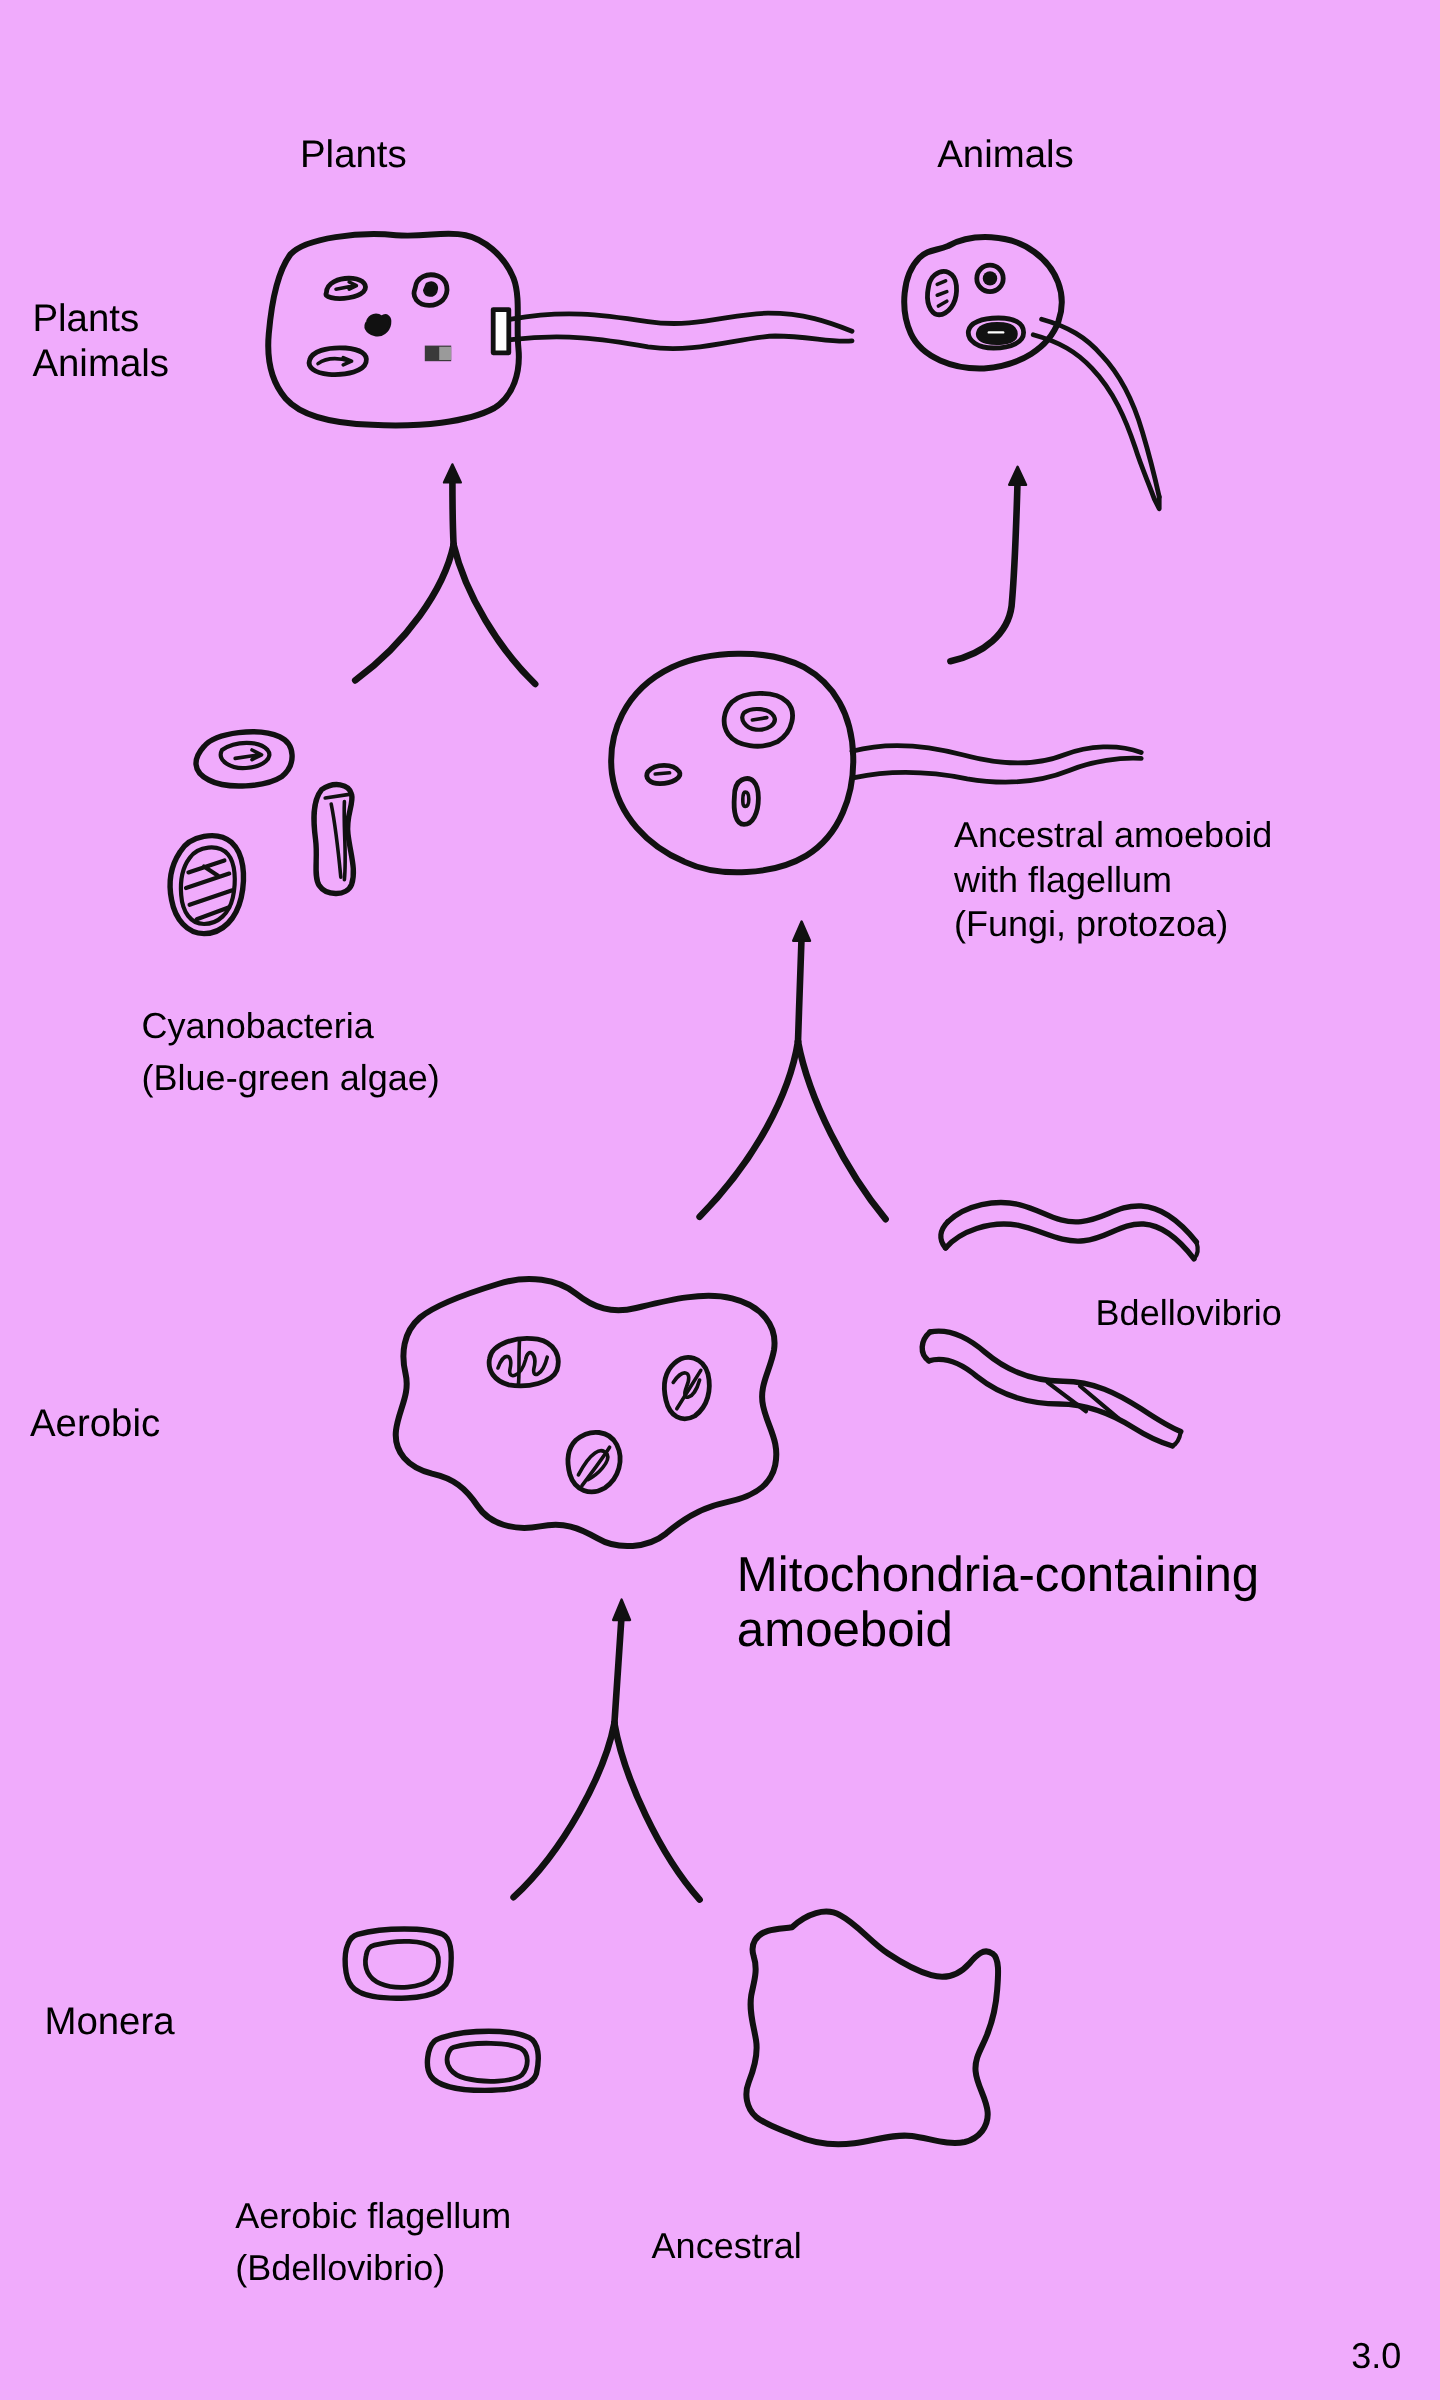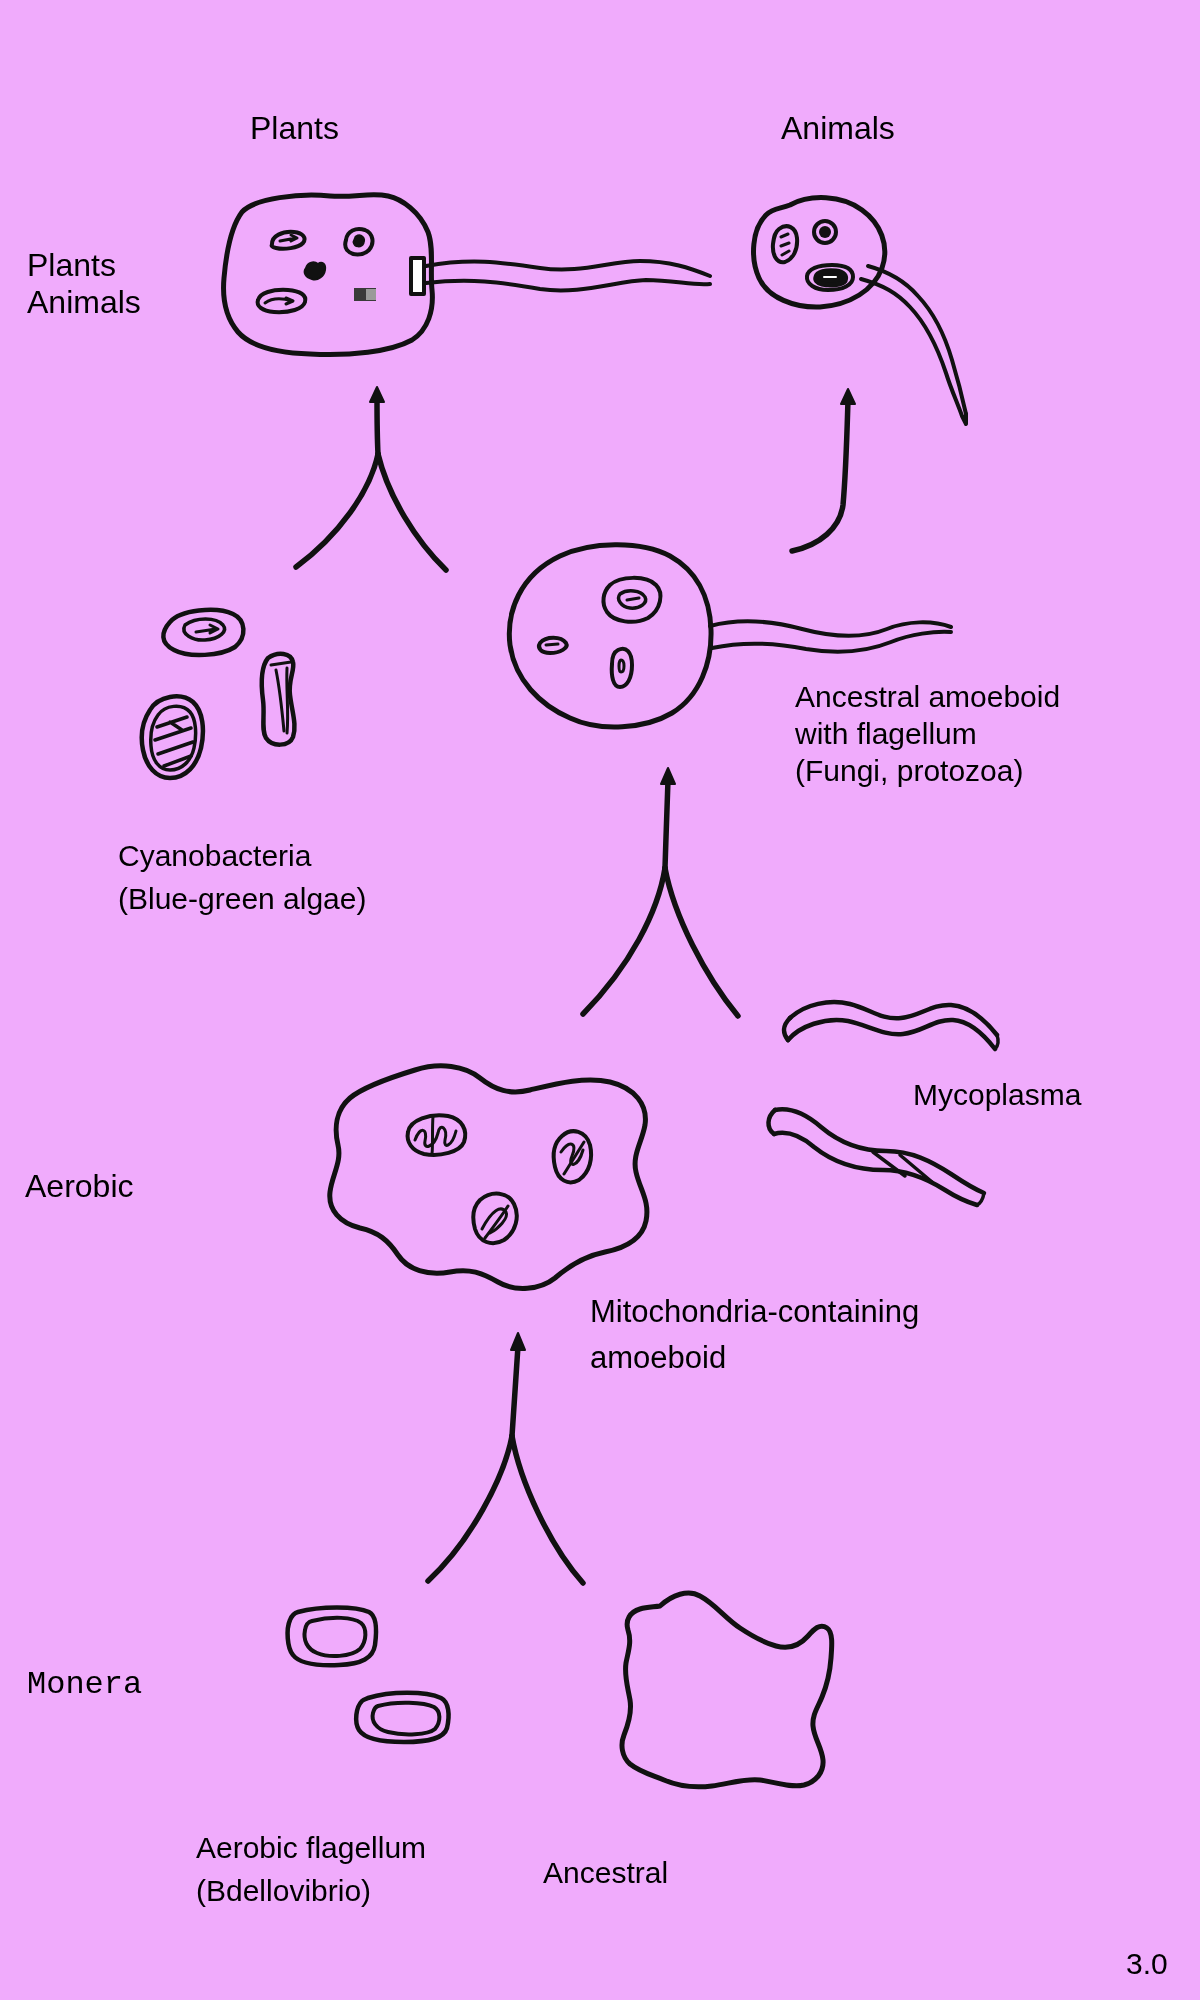--- a/index.html
+++ b/index.html
@@ -3,21 +3,21 @@
 <meta charset="utf-8">
 <style>
   html,body{margin:0;padding:0;background:#fff;}
   #canvas{position:relative;width:1200px;height:2000px;background:#f0abfc;overflow:hidden;
           font-family:"Liberation Sans",sans-serif;color:#000;}
   #drawing{position:absolute;left:0;top:0;}
   .lbl{position:absolute;white-space:pre-line;color:#000;}
   .f32{font-size:32px;line-height:37px;}
   .f30{font-size:30px;line-height:37px;}
   .f30w{font-size:30px;line-height:43px;}
-  .f31w{font-size:31px;line-height:46px;}
+  .f31w{font-size:41px;line-height:46px;margin-left:24px;}
   .fignum{font-size:30px;}
   svg path, svg circle{vector-effect:non-scaling-stroke;}
 </style>
 </head>
 <body>
 
 <div id="canvas">
 
   <svg id="drawing" width="1200" height="2000" viewBox="0 0 1200 2000" fill="none" stroke="#111" stroke-width="5" stroke-linecap="round" stroke-linejoin="round">
 
@@ -234,28 +234,28 @@
   <div class="lbl f32" style="left:27px;top:247px;">Plants
 Animals</div>
 
   <div class="lbl f30w" style="left:118px;top:834px;">Cyanobacteria
 (Blue-green algae)</div>
 
   <div class="lbl f30" style="left:795px;top:678px;">Ancestral amoeboid
 with flagellum
 (Fungi, protozoa)</div>
 
-  <div class="lbl f30" style="left:913px;top:1076px;">Mycoplasma</div>
+  <div class="lbl f30" style="left:913px;top:1076px;">Bdellovibrio</div>
 
   <div class="lbl f32" style="left:25px;top:1168px;">Aerobic</div>
 
   <div class="lbl f31w" style="left:590px;top:1289px;">Mitochondria-containing
 amoeboid</div>
 
-  <div class="lbl f32" style="left:27px;top:1666px;font-family:Liberation Mono, monospace;">Monera</div>
+  <div class="lbl f32" style="left:37px;top:1666px;">Monera</div>
 
   <div class="lbl f30w" style="left:196px;top:1826px;">Aerobic flagellum
 (Bdellovibrio)</div>
 
   <div class="lbl f30" style="left:543px;top:1854px;">Ancestral</div>
 
   <div class="lbl fignum" style="left:1126px;top:1947px;">3.0</div>
 </div>
 
 </body></html>

